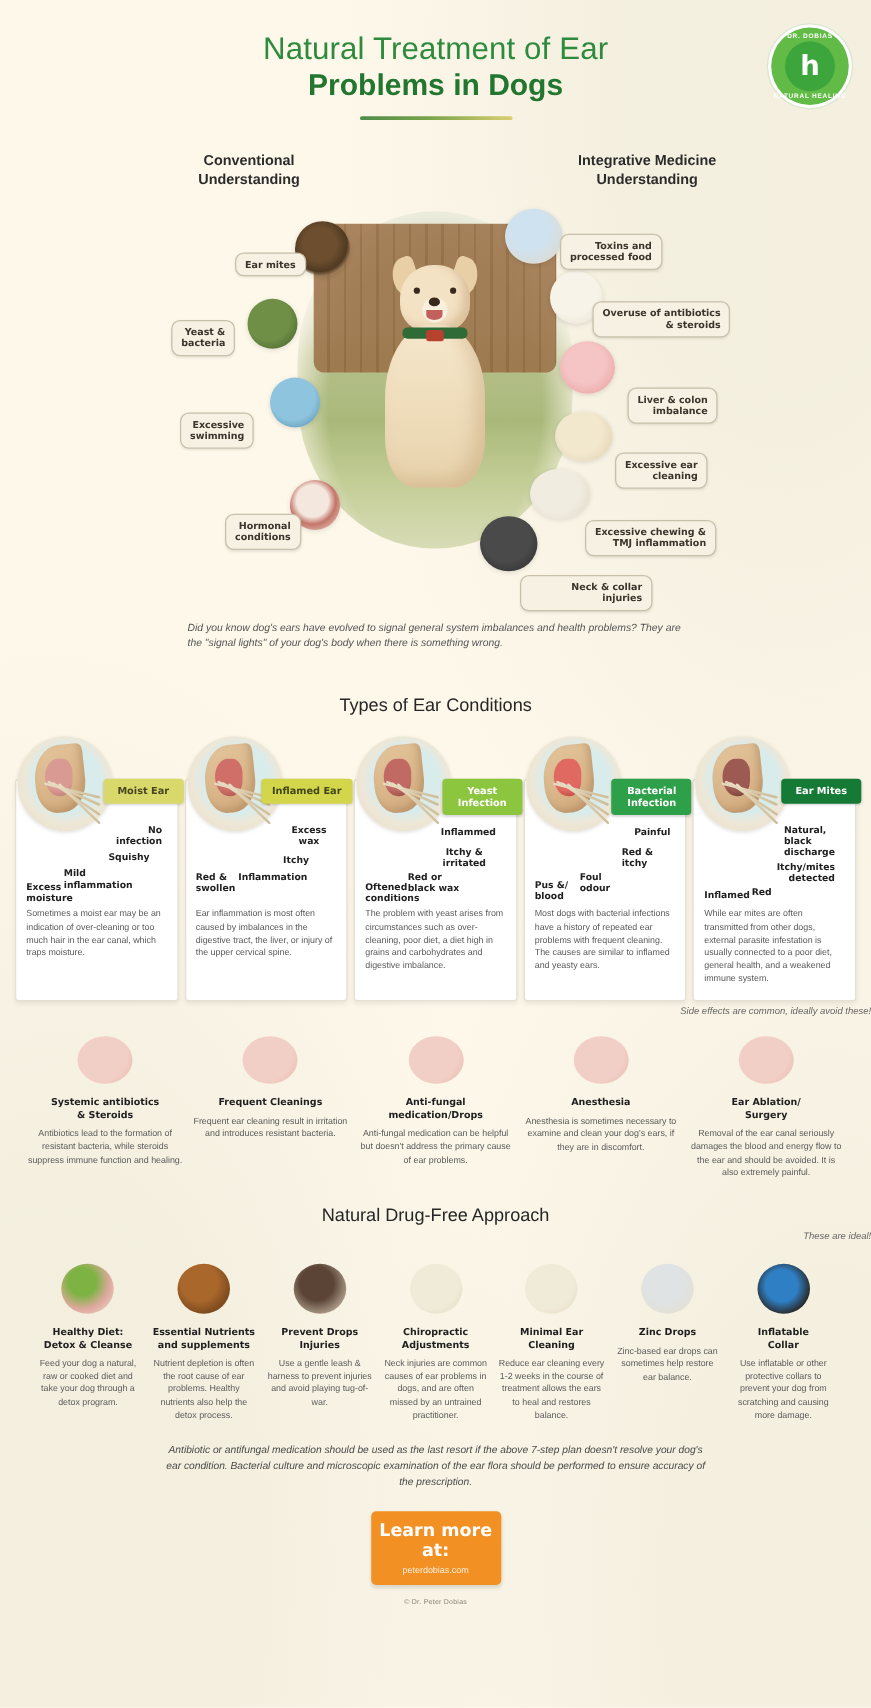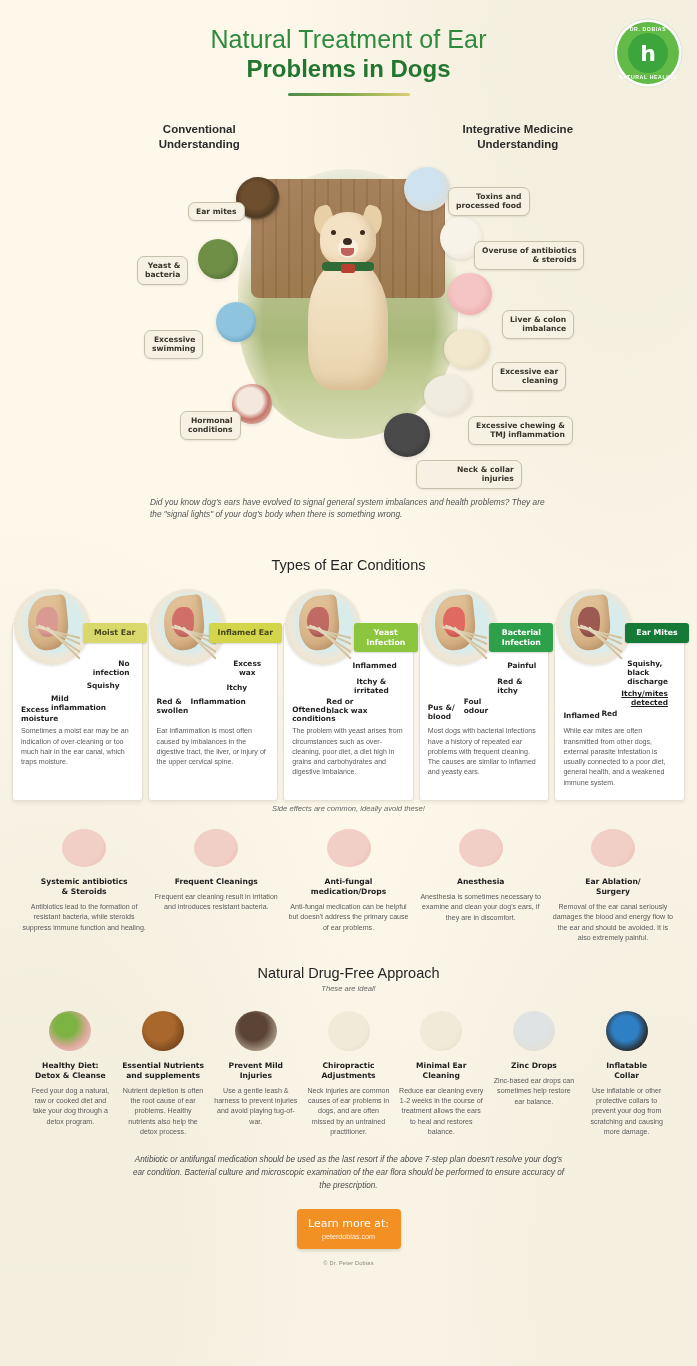--- a/index.html
+++ b/index.html
@@ -87,21 +87,21 @@
   }
   .bubble { position: absolute; border-radius: 50%;
     box-shadow: 0 1px 4px rgba(0,0,0,.12); }
 
   
   .dyk { text-align: left; font-size: 8.3px; font-style: italic; color: #555;
       line-height: 1.55; padding: 0 150px; margin-top: 7px; }
 
   
   .sec-h { text-align: center; font-size: 14.5px; font-weight: 400; color: #262626; }
-  .sec-sub { text-align: center; font-size: 7.6px; font-style: italic; color: #666; margin-top: 3px; }
+  .sec-sub { text-align: right; font-size: 7.6px; font-style: italic; color: #666; margin-top: 3px; }
 
   
   .cond-row { display: flex; gap: 5px; padding: 0 12px; margin-top: 16px; }
   .cond-card { position: relative; flex: 1; }
   .cond-card .sheet {
     position: relative; margin-top: 34px; background: #fff; border: 1px solid #e5e0d2;
     border-radius: 3px; min-height: 178px; padding: 36px 8px 10px;
     box-shadow: 0 2px 4px rgba(0,0,0,.07);
   }
   .ear-img { position: absolute; left: 2px; top: 0px; width: 76px; height: 76px; z-index: 3; }
@@ -144,21 +144,21 @@
   .nat .nname { font-size: 7.6px; font-weight: 700; color: #1f1f1f; line-height: 1.3;
       font-family: "DejaVu Sans", sans-serif; }
   .nat .ndesc { font-size: 7.1px; color: #5b5b5b; line-height: 1.45; margin-top: 5px; }
 
   
   .foot-note { text-align: center; font-size: 8.2px; font-style: italic; color: #4a4a4a;
       line-height: 1.6; padding: 0 130px; margin-top: 16px; }
   .cta { display: block; width: 104px; margin: 16px auto 0; background: #f39023;
       border: none; border-radius: 4px; padding: 8px 6px; cursor: pointer;
       box-shadow: 0 2px 3px rgba(0,0,0,.12); }
-  .cta .l1 { color: #fff; font-size: 11px; font-weight: 400; font-family: "DejaVu Sans", sans-serif; }
+  .cta .l1 { color: #fff; font-size: 14px; font-weight: 700; font-family: "DejaVu Sans", sans-serif; }
   .cta .l2 { color: #fdf0df; font-size: 7.2px; margin-top: 2px; }
   .copy { text-align: center; font-size: 5.6px; color: #8a8577; margin-top: 11px; letter-spacing: .2px; }
 </style>
 </head>
 <body>
 
 <div class="page">
 
   <div class="header">
     <div class="title-l1">Natural Treatment of Ear</div>
@@ -417,25 +417,25 @@
           <span style="transform:rotate(14deg)"></span>
             <span style="transform:rotate(24deg);top:10px"></span>
           <span style="transform:rotate(34deg);top:18px"></span>
             <span style="transform:rotate(44deg);top:25px"></span>
         </div>
       </div>
       <div class="cond-label" style="background:#147a35;color:#fff;"><span>Ear Mites</span></div>
       <div class="sheet">
         <div class="sym-zone">
           <div class="sym" style="right:8px;top:0;">
-            <div>Squishy,</div>
+            <div>Natural,</div>
             <div>black</div>
             <div>discharge</div>
           </div>
-          <div class="sym" style="right:8px;top:30px;text-align:right;text-decoration:underline;">
+          <div class="sym" style="right:8px;top:30px;text-align:right;">
             <div>Itchy/mites</div>
             <div>detected</div>
           </div>
           <div class="sym" style="left:38px;top:50px;text-align:right;">
             <div>Red</div>
           </div>
           <div class="sym" style="left:0;top:52px;">
             <div>Inflamed</div>
           </div>
         </div>
@@ -520,21 +520,21 @@
         <div>Essential Nutrients</div>
         <div>and supplements</div>
       </div>
       <div class="ndesc">Nutrient depletion is often the root cause of ear problems. Healthy nutrients also help the detox process.</div>
     </div>
     <div class="nat">
       <div class="icon">
           <div class="blob" style="background:radial-gradient(circle at 44% 40%,#5b4436 0 40%,#e6dcc4 100%)"></div>
         </div>
       <div class="nname">
-        <div>Prevent Mild</div>
+        <div>Prevent Drops</div>
         <div>Injuries</div>
       </div>
       <div class="ndesc">Use a gentle leash &amp; harness to prevent injuries and avoid playing tug-of-war.</div>
     </div>
     <div class="nat">
       <div class="icon">
           <div class="blob"></div>
         </div>
       <div class="nname">
         <div>Chiropractic</div>

